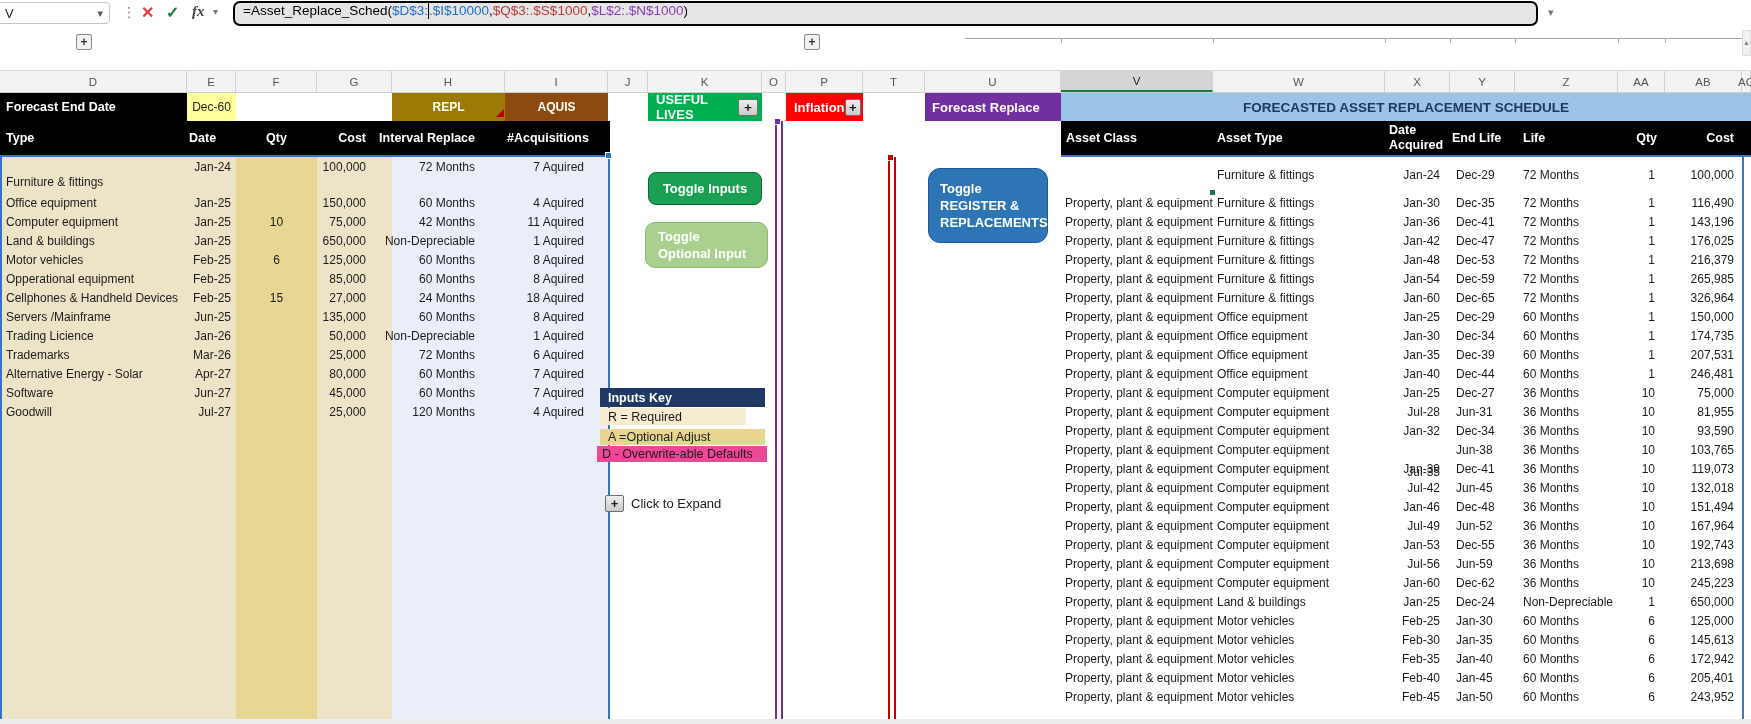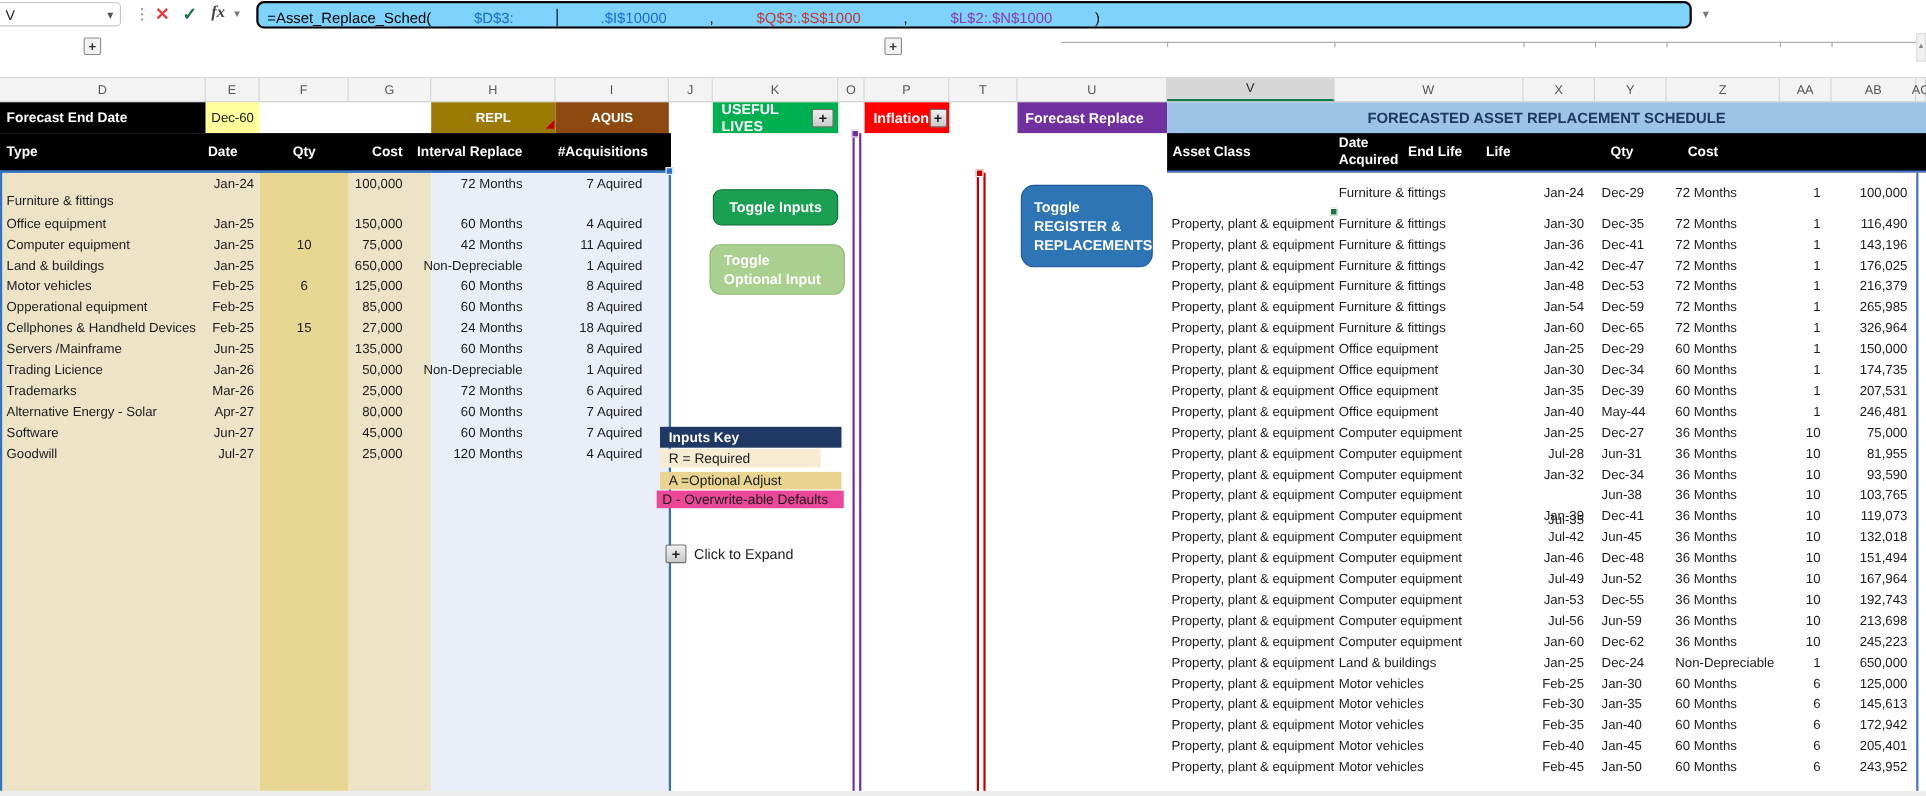--- a/index.html
+++ b/index.html
@@ -13,23 +13,23 @@
   .namebox { position:absolute; left:-6px; top:2px; width:116px; height:22px; border:1px solid #c6c6c6;
     border-radius:4px; background:#fff; display:flex; align-items:center; padding-left:10px;
     font-size:13px; color:#222; }
   .namebox .chev { margin-left:auto; margin-right:6px; color:#555; font-size:11px; }
   .tb-dots { position:absolute; left:122px; top:4px; color:#888; font-size:14px; letter-spacing:0; }
   .tb-x { position:absolute; left:141px; top:3px; color:#e03e3e; font-size:16px; font-weight:bold; }
   .tb-check { position:absolute; left:166px; top:3px; color:#1e7145; font-size:16px; font-weight:bold; }
   .tb-fx { position:absolute; left:192px; top:3px; color:#444; font-size:15px; font-style:italic;
     font-family:"Liberation Serif", serif; font-weight:bold; }
   .tb-fxchev { position:absolute; left:213px; top:6px; color:#777; font-size:10px; }
-  .formulabar { position:absolute; left:233px; top:1px; width:1305px; height:25px; background:#7dd3fc;
-    border:2px solid #000; border-radius:7px; display:flex; align-items:flex-end; padding-left:8px;
-    font-size:13.5px; white-space:pre;gap:39px; }
+  .formulabar { position:absolute; left:233px; top:1px; width:1305px; height:25px; background:#e5e5e5;
+    border:2px solid #000; border-radius:7px; display:flex; align-items:flex-start; padding-left:8px;
+    font-size:13.5px; white-space:pre; }
   .fb-expand { position:absolute; left:1548px; top:6px; color:#777; font-size:11px; }
   .caret { display:inline-block; width:0; height:16px; border-left:1.5px solid #000; }
 
   
   .plusbox { position:absolute; width:16px; height:16px; border:1px solid #8a8a8a; background:#f2f2f2;
     color:#333; font-size:12px; font-weight:bold; display:flex; align-items:center; justify-content:center;
     border-radius:2px; line-height:1; }
   .ruler { position:absolute; top:38px; height:1px; background:#a6a6a6; }
   .rtick { position:absolute; top:38px; width:1px; height:5px; background:#a6a6a6; }
   .scrollup { position:absolute; left:1742px; top:30px; width:9px; height:26px; background:#f1f1f1;
@@ -188,20 +188,23 @@
       </div>
     <div class="cellh l" style="width:103px; padding-left:2px; white-space:nowrap;">
         <span>#Acquisitions</span>
       </div>
   </div>
 
   <div class="rowband" style="left:1061px; top:121px; width:690px; height:36px; background:#000; border-bottom:2px solid #4472c4;">
     <div class="cellh l" style="width:152px; padding-left:5px;">
         <span>Asset Class</span>
       </div>
+    <div class="cellh l" style="width:172px; padding-left:4px;">
+        <span>Asset Type</span>
+      </div>
     <div class="cellh l" style="width:65px; padding-left:4px; line-height:15px;">
         <span>Date Acquired</span>
       </div>
     <div class="cellh l" style="width:65px; padding-left:2px; white-space:nowrap;">
         <span>End Life</span>
       </div>
     <div class="cellh l" style="width:103px; padding-left:8px;">
         <span>Life</span>
       </div>
     <div class="cellh r" style="width:47px; padding-right:8px;">
@@ -411,21 +414,21 @@
         <div class="cell r" style="width: 65px; padding-right: 10px; white-space: nowrap;">Jan-35</div>
         <div class="cell l" style="width: 65px; padding-left: 6px; white-space: nowrap;">Dec-39</div>
         <div class="cell l" style="width: 103px; padding-left: 8px; white-space: nowrap;">60 Months</div>
         <div class="cell r" style="width: 47px; padding-right: 10px; white-space: nowrap;">1</div>
         <div class="cell r" style="width: 77px; padding-right: 8px; white-space: nowrap;">207,531</div>
       </div>
       <div style="display: flex; height: 19px; width: 100%;">
         <div class="cell l" style="width: 152px; padding-left: 4px; white-space: nowrap;">Property, plant &amp; equipment</div>
         <div class="cell l" style="width: 172px; padding-left: 4px; white-space: nowrap;">Office equipment</div>
         <div class="cell r" style="width: 65px; padding-right: 10px; white-space: nowrap;">Jan-40</div>
-        <div class="cell l" style="width: 65px; padding-left: 6px; white-space: nowrap;">May-44</div>
+        <div class="cell l" style="width: 65px; padding-left: 6px; white-space: nowrap;">Dec-44</div>
         <div class="cell l" style="width: 103px; padding-left: 8px; white-space: nowrap;">60 Months</div>
         <div class="cell r" style="width: 47px; padding-right: 10px; white-space: nowrap;">1</div>
         <div class="cell r" style="width: 77px; padding-right: 8px; white-space: nowrap;">246,481</div>
       </div>
       <div style="display: flex; height: 19px; width: 100%;">
         <div class="cell l" style="width: 152px; padding-left: 4px; white-space: nowrap;">Property, plant &amp; equipment</div>
         <div class="cell l" style="width: 172px; padding-left: 4px; white-space: nowrap;">Computer equipment</div>
         <div class="cell r" style="width: 65px; padding-right: 10px; white-space: nowrap;">Jan-25</div>
         <div class="cell l" style="width: 65px; padding-left: 6px; white-space: nowrap;">Dec-27</div>
         <div class="cell l" style="width: 103px; padding-left: 8px; white-space: nowrap;">36 Months</div>

